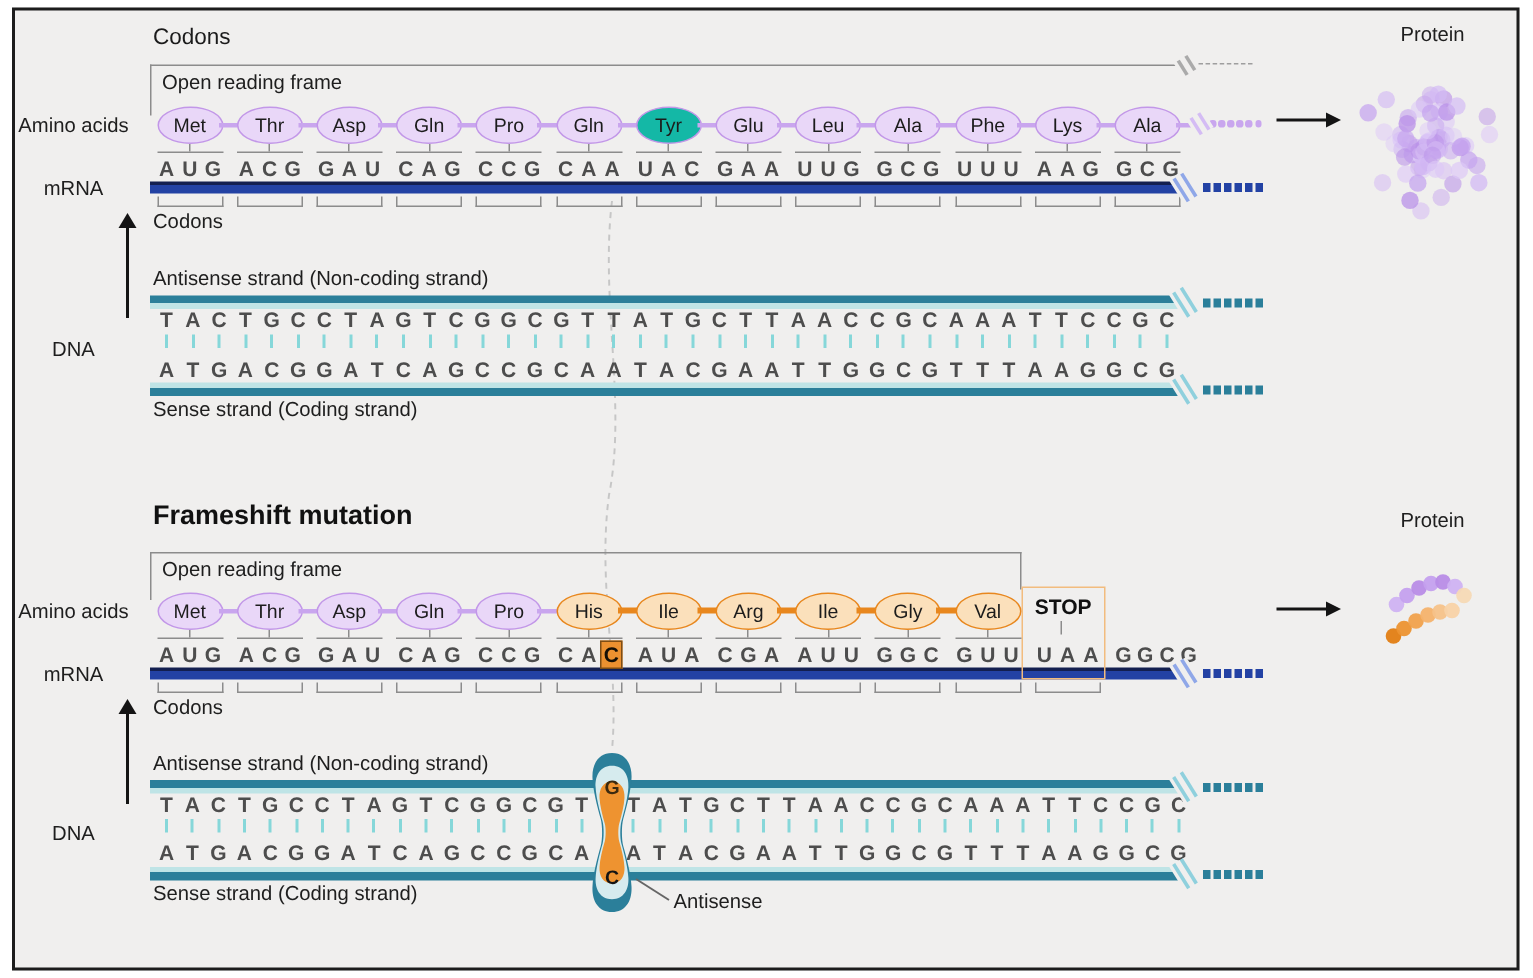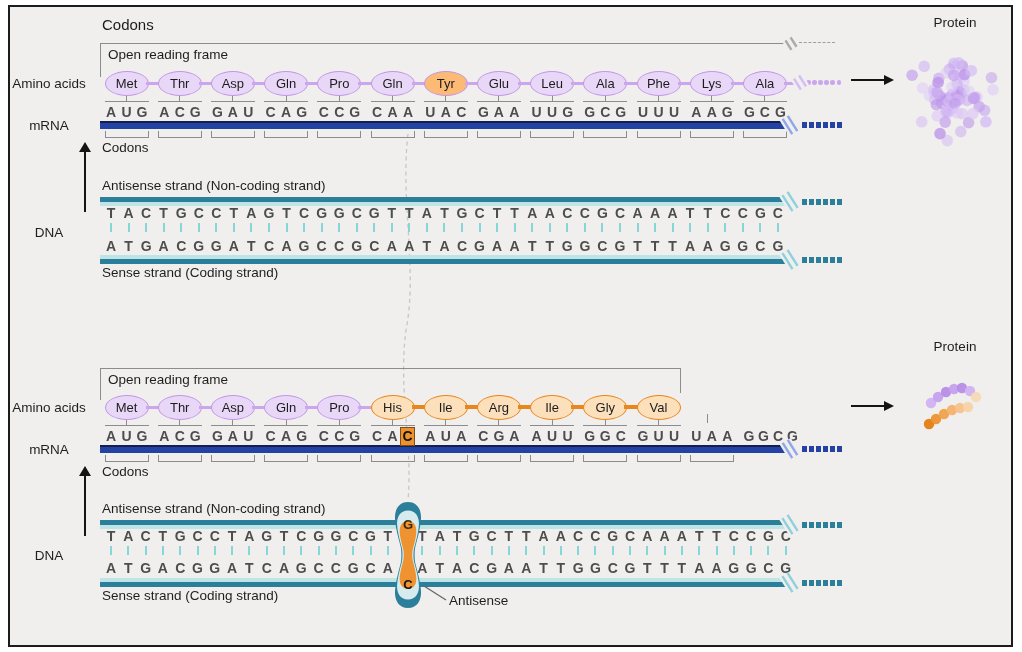--- a/index.html
+++ b/index.html
@@ -84,53 +84,57 @@
   <div class="txt sense-1">Sense strand (Coding strand)</div>
   <div class="mrna-bar bar-1"></div>
   <div class="dna-top dtop-1"></div>
   <div class="dna-bot dbot-1"></div>
   <div class="ua-line ua1-line"></div>
   <div class="ua-head ua1-head"></div>
   <div class="ra-line ra1-line"></div>
   <div class="ra-head ra1-head"></div>
   <div class="txt pl-1">Protein</div>
 
+  <div class="txt title-fs">Frameshift mutation</div>
   <div class="orf-box orf-2"></div>
   <div class="orf-2-right"></div>
   <div class="txt orf-label-2">Open reading frame</div>
   <div class="side-label amino-label-2">Amino acids</div>
   <div class="side-label mrna-label-2">mRNA</div>
   <div class="txt codons-2">Codons</div>
   <div class="side-label dna-label-2">DNA</div>
   <div class="txt anti-2">Antisense strand (Non-coding strand)</div>
   <div class="txt sense-2">Sense strand (Coding strand)</div>
   <div class="mrna-bar bar-2"></div>
   <div class="dna-top dtop-2"></div>
   <div class="dna-bot dbot-2"></div>
   <div class="ua-line ua2-line"></div>
   <div class="ua-head ua2-head"></div>
   <div class="ra-line ra2-line"></div>
   <div class="ra-head ra2-head"></div>
   <div class="txt pl-2">Protein</div>
+  <div class="stop-box">
+    <div class="stop-text">STOP</div>
+  </div>
   <div class="stop-tick"></div>
   <div class="txt ins-label">Antisense</div>
 
   <div class="aa" style="left: 104.5px; top: 70.5px; background: rgb(233, 215, 248); border: 1.6px solid rgb(194, 151, 232);">Met</div>
     <div class="link" style="left: 145.5px; top: 81.5px; width: 15.2px; height: 3px; background: rgb(201, 166, 238);"></div>
     <div class="aa" style="left: 157.7px; top: 70.5px; background: rgb(233, 215, 248); border: 1.6px solid rgb(194, 151, 232);">Thr</div>
     <div class="link" style="left: 198.7px; top: 81.5px; width: 15.2px; height: 3px; background: rgb(201, 166, 238);"></div>
     <div class="aa" style="left: 210.9px; top: 70.5px; background: rgb(233, 215, 248); border: 1.6px solid rgb(194, 151, 232);">Asp</div>
     <div class="link" style="left: 251.9px; top: 81.5px; width: 15.2px; height: 3px; background: rgb(201, 166, 238);"></div>
     <div class="aa" style="left: 264.1px; top: 70.5px; background: rgb(233, 215, 248); border: 1.6px solid rgb(194, 151, 232);">Gln</div>
     <div class="link" style="left: 305.1px; top: 81.5px; width: 15.2px; height: 3px; background: rgb(201, 166, 238);"></div>
     <div class="aa" style="left: 317.3px; top: 70.5px; background: rgb(233, 215, 248); border: 1.6px solid rgb(194, 151, 232);">Pro</div>
     <div class="link" style="left: 358.3px; top: 81.5px; width: 15.2px; height: 3px; background: rgb(201, 166, 238);"></div>
     <div class="aa" style="left: 370.5px; top: 70.5px; background: rgb(233, 215, 248); border: 1.6px solid rgb(194, 151, 232);">Gln</div>
     <div class="link" style="left: 411.5px; top: 81.5px; width: 15.2px; height: 3px; background: rgb(201, 166, 238);"></div>
-    <div class="aa" style="left: 423.7px; top: 70.5px; background: #fdba74; border: 1.6px solid rgb(194, 151, 232);">Tyr</div>
+    <div class="aa" style="left: 423.7px; top: 70.5px; background: #14b8a6; border: 1.6px solid rgb(194, 151, 232);">Tyr</div>
     <div class="link" style="left: 464.7px; top: 81.5px; width: 15.2px; height: 3px; background: rgb(201, 166, 238);"></div>
     <div class="aa" style="left: 476.9px; top: 70.5px; background: rgb(233, 215, 248); border: 1.6px solid rgb(194, 151, 232);">Glu</div>
     <div class="link" style="left: 517.9px; top: 81.5px; width: 15.2px; height: 3px; background: rgb(201, 166, 238);"></div>
     <div class="aa" style="left: 530.1px; top: 70.5px; background: rgb(233, 215, 248); border: 1.6px solid rgb(194, 151, 232);">Leu</div>
     <div class="link" style="left: 571.1px; top: 81.5px; width: 15.2px; height: 3px; background: rgb(201, 166, 238);"></div>
     <div class="aa" style="left: 583.3px; top: 70.5px; background: rgb(233, 215, 248); border: 1.6px solid rgb(194, 151, 232);">Ala</div>
     <div class="link" style="left: 624.3px; top: 81.5px; width: 15.2px; height: 3px; background: rgb(201, 166, 238);"></div>
     <div class="aa" style="left: 636.5px; top: 70.5px; background: rgb(233, 215, 248); border: 1.6px solid rgb(194, 151, 232);">Phe</div>
     <div class="link" style="left: 677.5px; top: 81.5px; width: 15.2px; height: 3px; background: rgb(201, 166, 238);"></div>
     <div class="aa" style="left: 689.7px; top: 70.5px; background: rgb(233, 215, 248); border: 1.6px solid rgb(194, 151, 232);">Lys</div>

